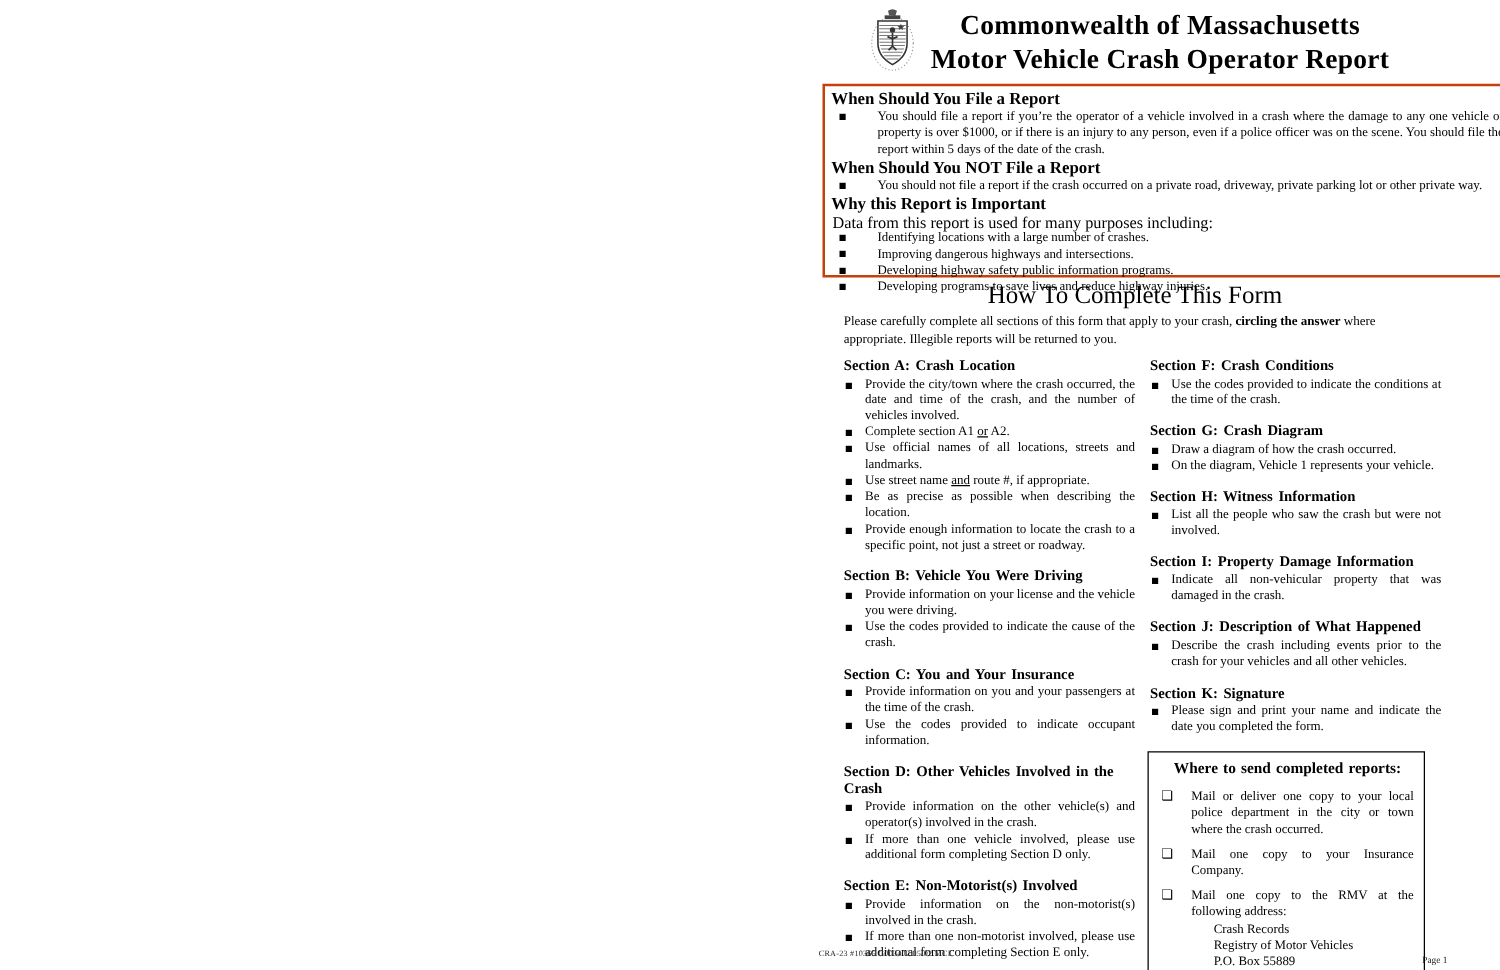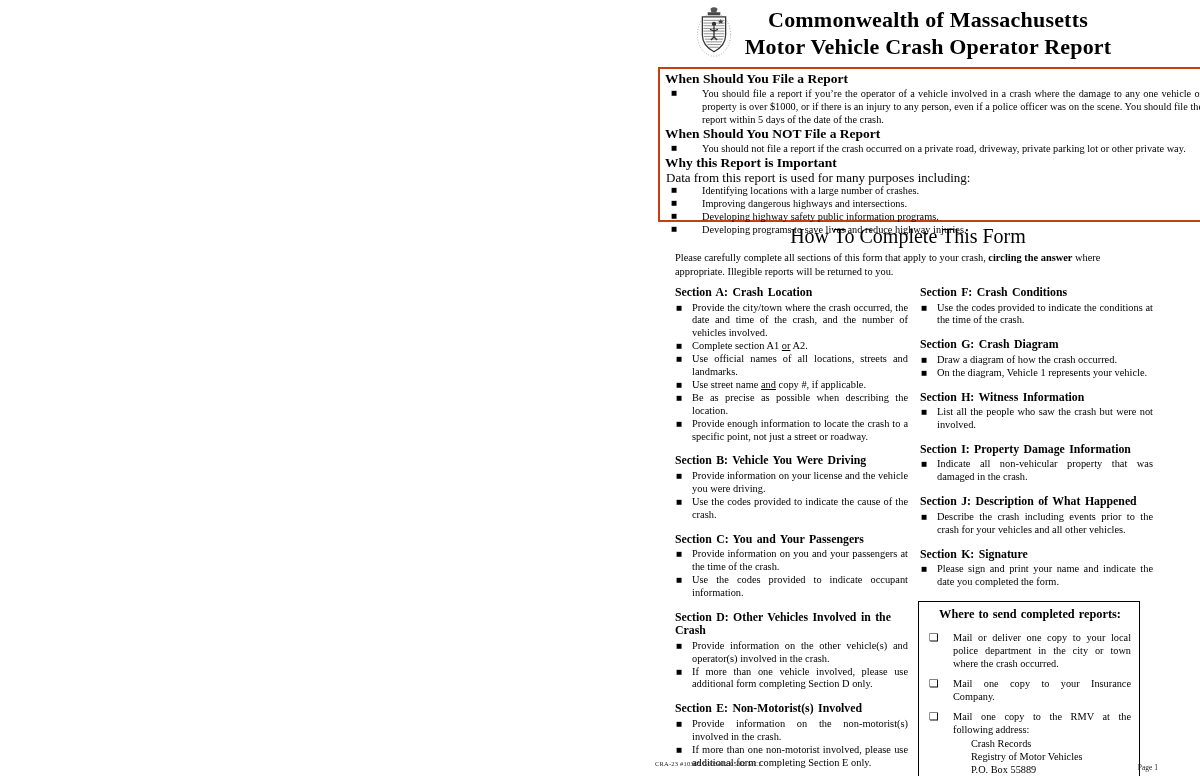--- a/index.html
+++ b/index.html
@@ -128,21 +128,21 @@
           <div class="sec-row">
             <span class="sq sec-sq">■</span>
             <div class="sec-text"><span>Complete section A1 </span><span class="u">or</span><span> A2.</span></div>
           </div>
           <div class="sec-row">
             <span class="sq sec-sq">■</span>
             <div class="sec-text">Use official names of all locations, streets and landmarks.</div>
           </div>
           <div class="sec-row">
             <span class="sq sec-sq">■</span>
-            <div class="sec-text"><span>Use street name </span><span class="u">and</span><span> copy #, if applicable.</span></div>
+            <div class="sec-text"><span>Use street name </span><span class="u">and</span><span> route #, if appropriate.</span></div>
           </div>
           <div class="sec-row">
             <span class="sq sec-sq">■</span>
             <div class="sec-text">Be as precise as possible when describing the location.</div>
           </div>
           <div class="sec-row">
             <span class="sq sec-sq">■</span>
             <div class="sec-text">Provide enough information to locate the crash to a specific point, not just a street or roadway.</div>
           </div>
         </div>
@@ -151,21 +151,21 @@
           <div class="sec-row">
             <span class="sq sec-sq">■</span>
             <div class="sec-text">Provide information on your license and the vehicle you were driving.</div>
           </div>
           <div class="sec-row">
             <span class="sq sec-sq">■</span>
             <div class="sec-text">Use the codes provided to indicate the cause of the crash.</div>
           </div>
         </div>
         <div class="section">
-          <div class="sec-heading">Section C: You and Your Passengers</div>
+          <div class="sec-heading">Section C: You and Your Insurance</div>
           <div class="sec-row">
             <span class="sq sec-sq">■</span>
             <div class="sec-text">Provide information on you and your passengers at the time of the crash.</div>
           </div>
           <div class="sec-row">
             <span class="sq sec-sq">■</span>
             <div class="sec-text">Use the codes provided to indicate occupant information.</div>
           </div>
         </div>
         <div class="section">

